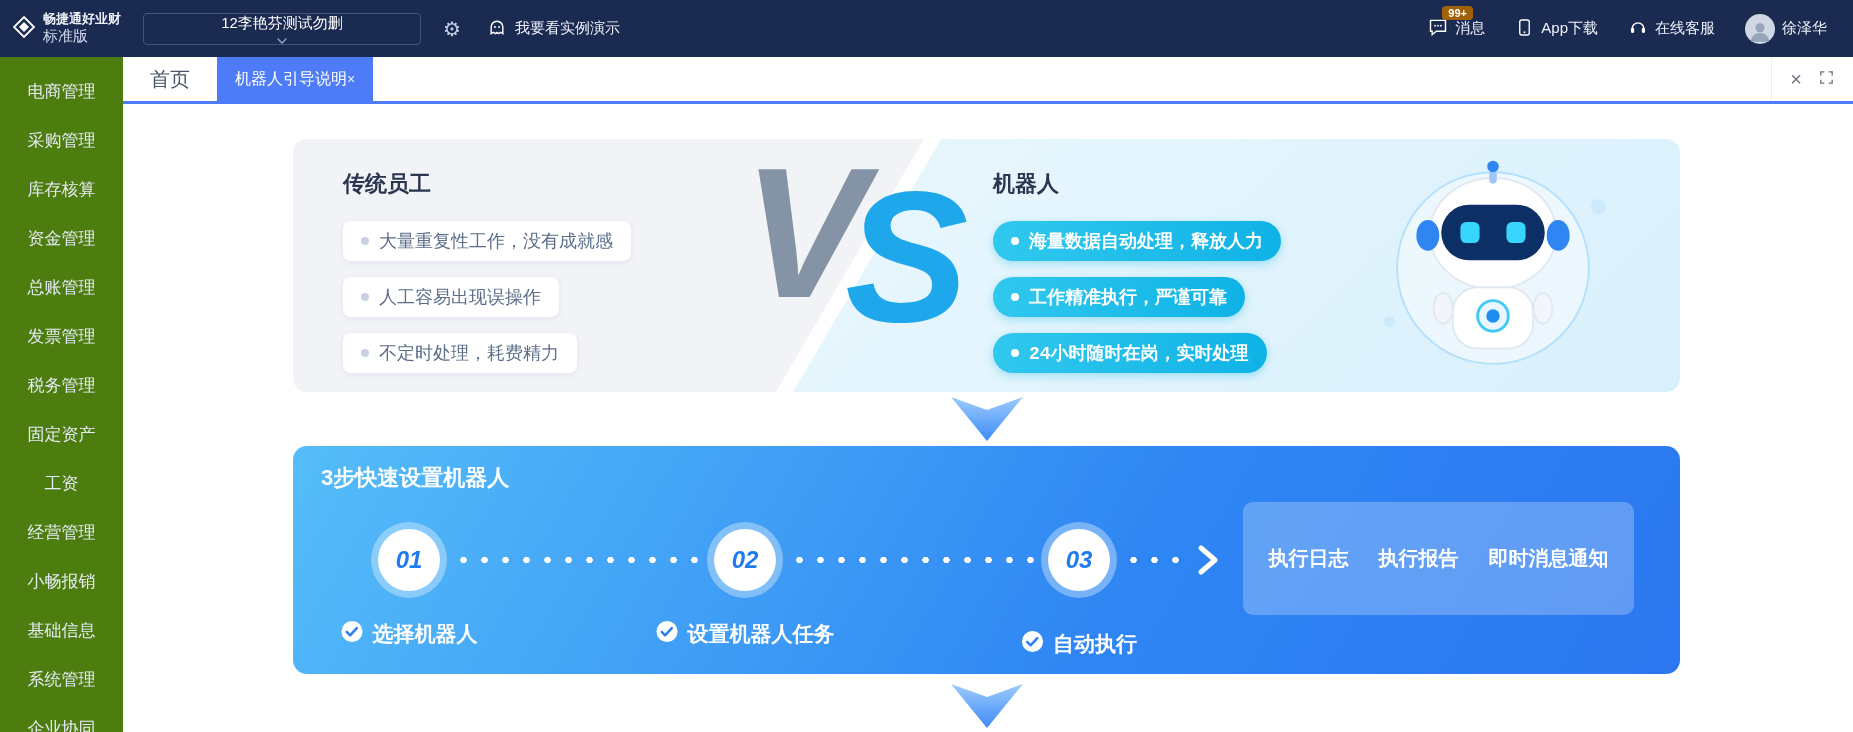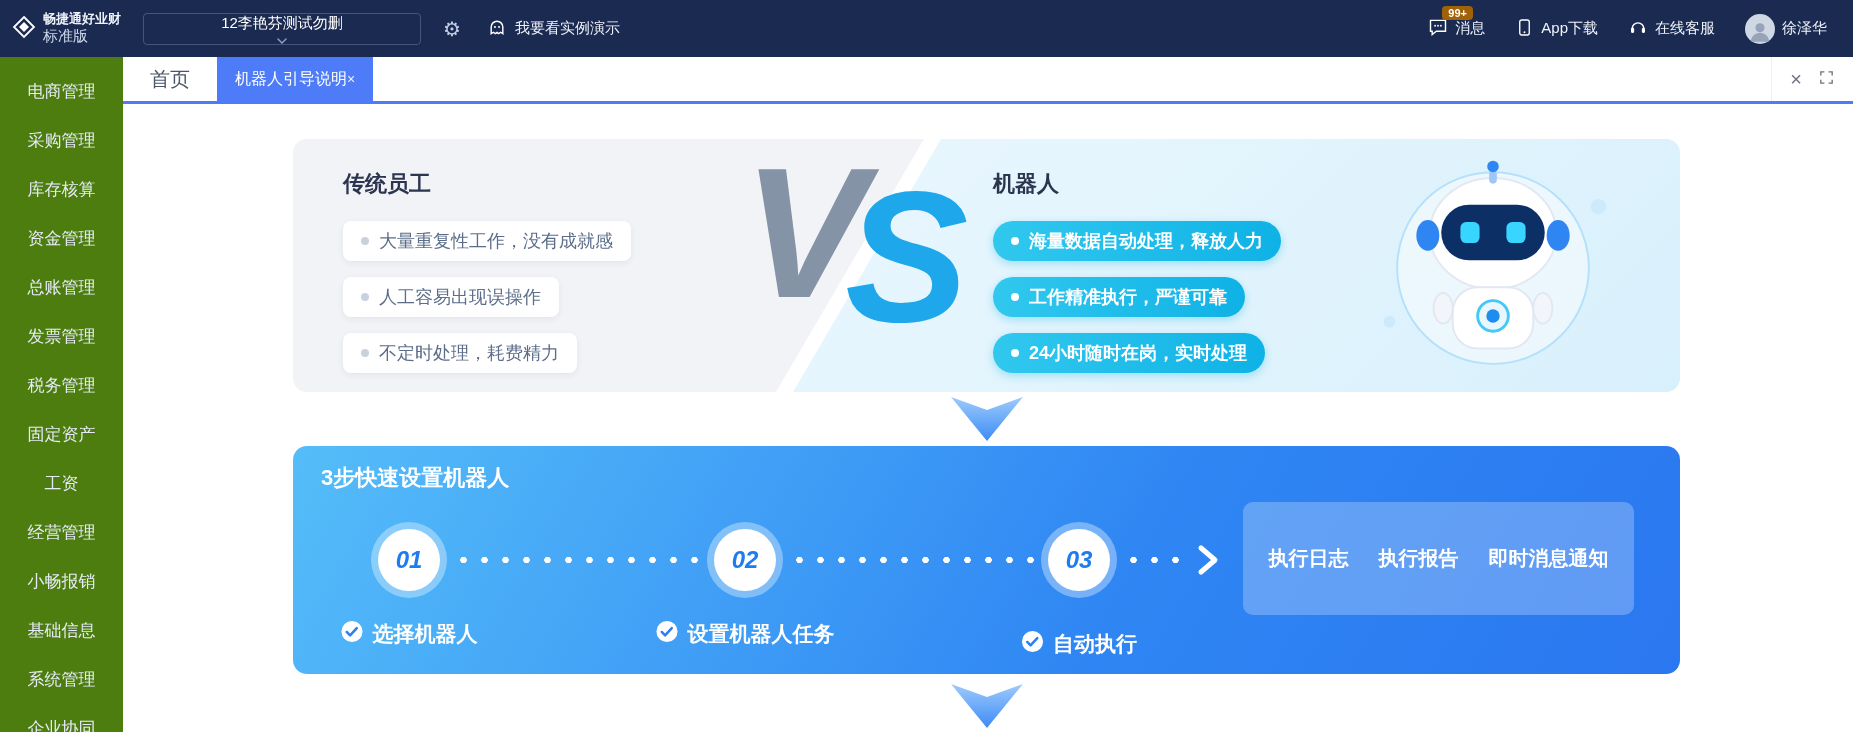--- a/index.html
+++ b/index.html
@@ -49,21 +49,21 @@
   
   .card { position:relative; margin:32px 0 0 170px; width:1387px; height:253px;
     border-radius:14px; overflow:hidden; }
   .half-left { position:absolute; inset:0; background:#f2f3f6;
     clip-path:polygon(0 0, 631px 0, 483px 100%, 0 100%); padding:30px 0 0 50px; }
   .half-right { position:absolute; inset:0; background:linear-gradient(135deg,#f1fafe 0%,#d8f0fc 100%);
     clip-path:polygon(648px 0, 100% 0, 100% 100%, 500px 100%); padding:30px 0 0 700px; }
   .cmp-title { font-size:22px; font-weight:bold; color:#2b3550; margin-bottom:22px; }
   .pill { display:flex; align-items:center; gap:10px; width:fit-content; height:40px;
     padding:0 18px; margin-bottom:16px; border-radius:8px; background:#fff;
-    color:#5b6d89; font-size:18px; box-shadow:0 2px 6px rgba(20,40,80,.07); }
+    color:#5b6d89; font-size:18px; box-shadow:0 2px 6px rgba(20,40,80,.07);font-family:Liberation Mono, monospace; }
   .pill .dot { width:8px; height:8px; border-radius:50%; background:#c8d2df; flex:0 0 auto; }
   .pill-cyan { border-radius:20px; background:linear-gradient(90deg,#31c8ee,#0fb2e6);
     color:#fff; font-weight:bold; box-shadow:0 3px 8px rgba(23,185,232,.35); }
   .pill-cyan .dot { background:#fff; }
   .vs-v { position:absolute; left:450px; top:2px; z-index:3; font-size:185px; line-height:1;
     font-weight:800; font-style:italic; color:#8494a6; }
   .vs-s { position:absolute; left:552px; top:26px; z-index:4; font-size:185px; line-height:1;
     font-weight:800; font-style:italic; color:#1fa7ec; }
   .robot { position:absolute; left:1075px; top:14px; z-index:2; }
 

